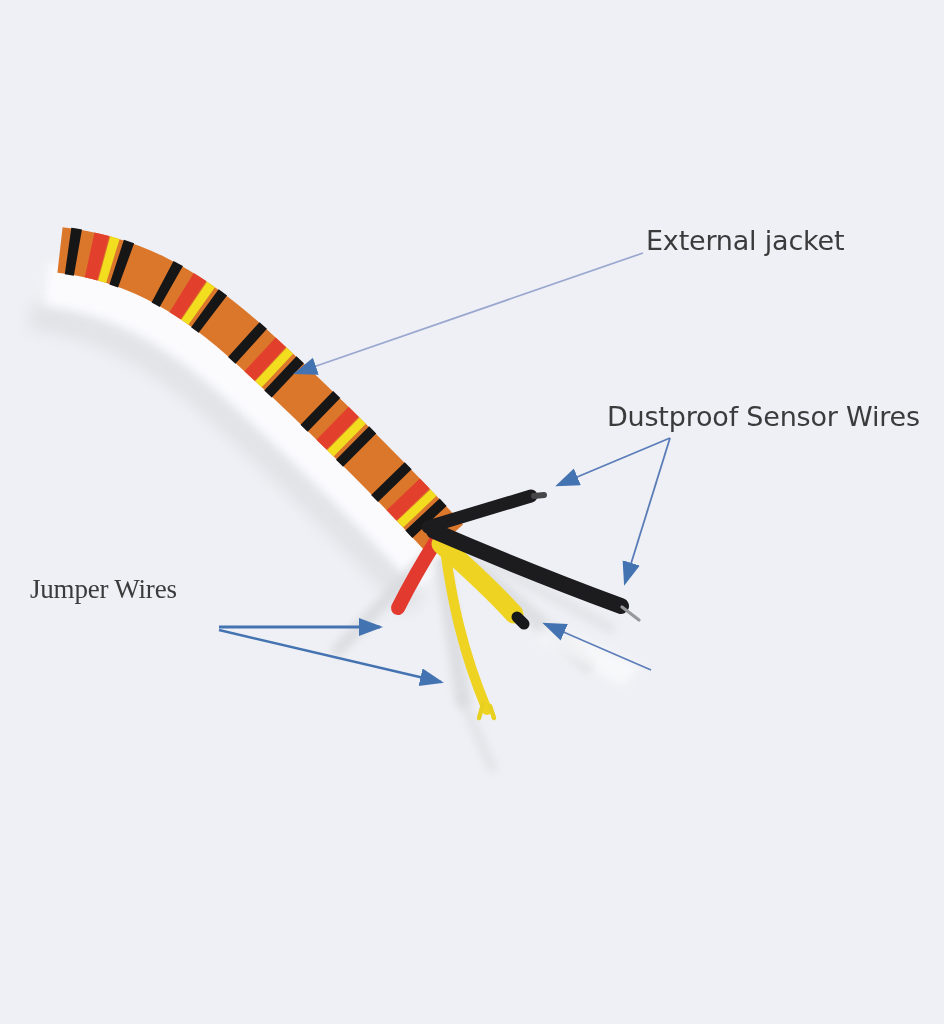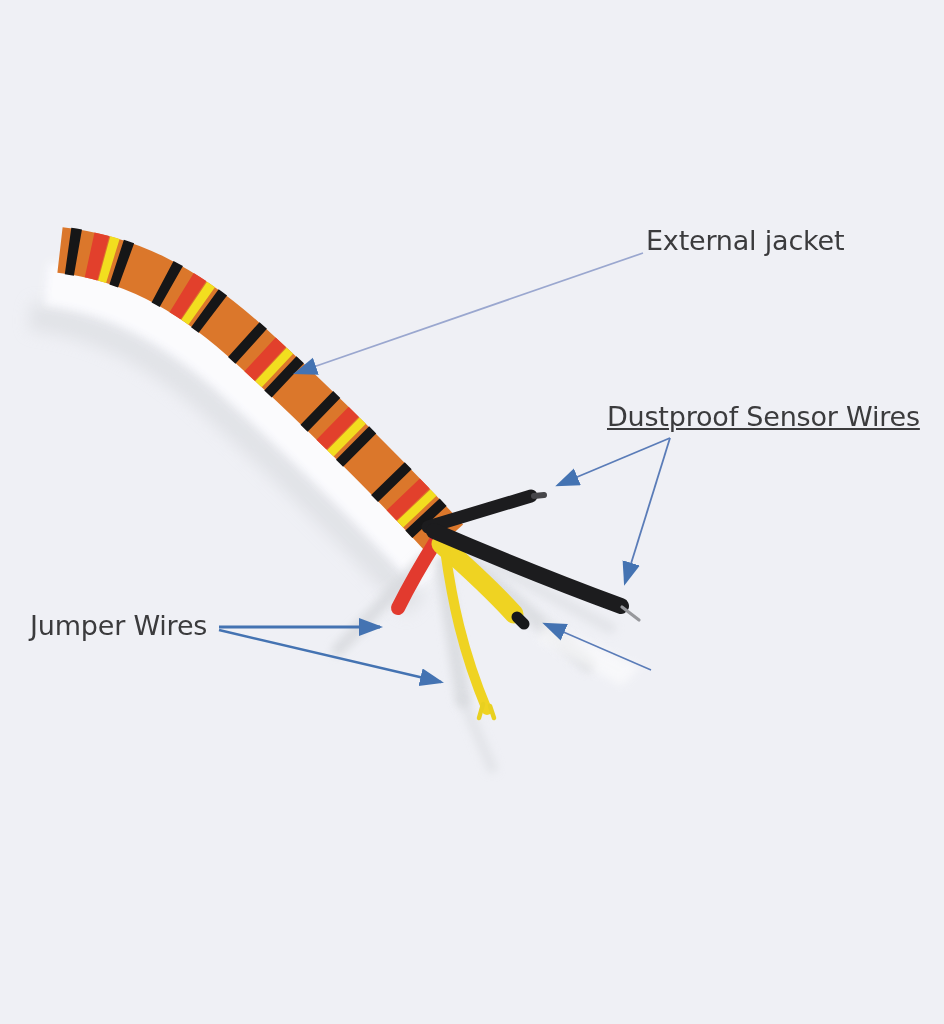--- a/index.html
+++ b/index.html
@@ -68,18 +68,18 @@
       <path d="M 670 438 L 558 485" stroke-width="1.8" marker-end="url(#ah)" stroke="#5a7cb8"></path>
       <path d="M 670 438 L 625 583" stroke-width="1.8" marker-end="url(#ah)" stroke="#5a7cb8"></path>
       <path d="M 219 627 L 380 627" stroke-width="2.8" marker-end="url(#ah)" stroke="#4473b2"></path>
       <path d="M 219 630 L 441 682" stroke-width="2.5" marker-end="url(#ah)" stroke="#4473b2"></path>
       <path d="M 651 670 L 545 624" stroke-width="1.5" marker-end="url(#ah)" stroke="#5a7cb8"></path>
     </g>
   </svg>
 
   <div class="label" style="left:646px;top:226px;">External jacket</div>
 
-  <div class="label" style="left:607px;top:402px;text-decoration:underline;">Dustproof Sensor Wires</div>
+  <div class="label" style="left:607px;top:402px;">Dustproof Sensor Wires</div>
 
-  <div class="label" style="left:30px;top:611px;">Jumper Wires</div>
+  <div class="label" style="left:30px;top:575px;font-family:Liberation Serif, serif;">Jumper Wires</div>
 
 
 </div>
 
 </body></html>

